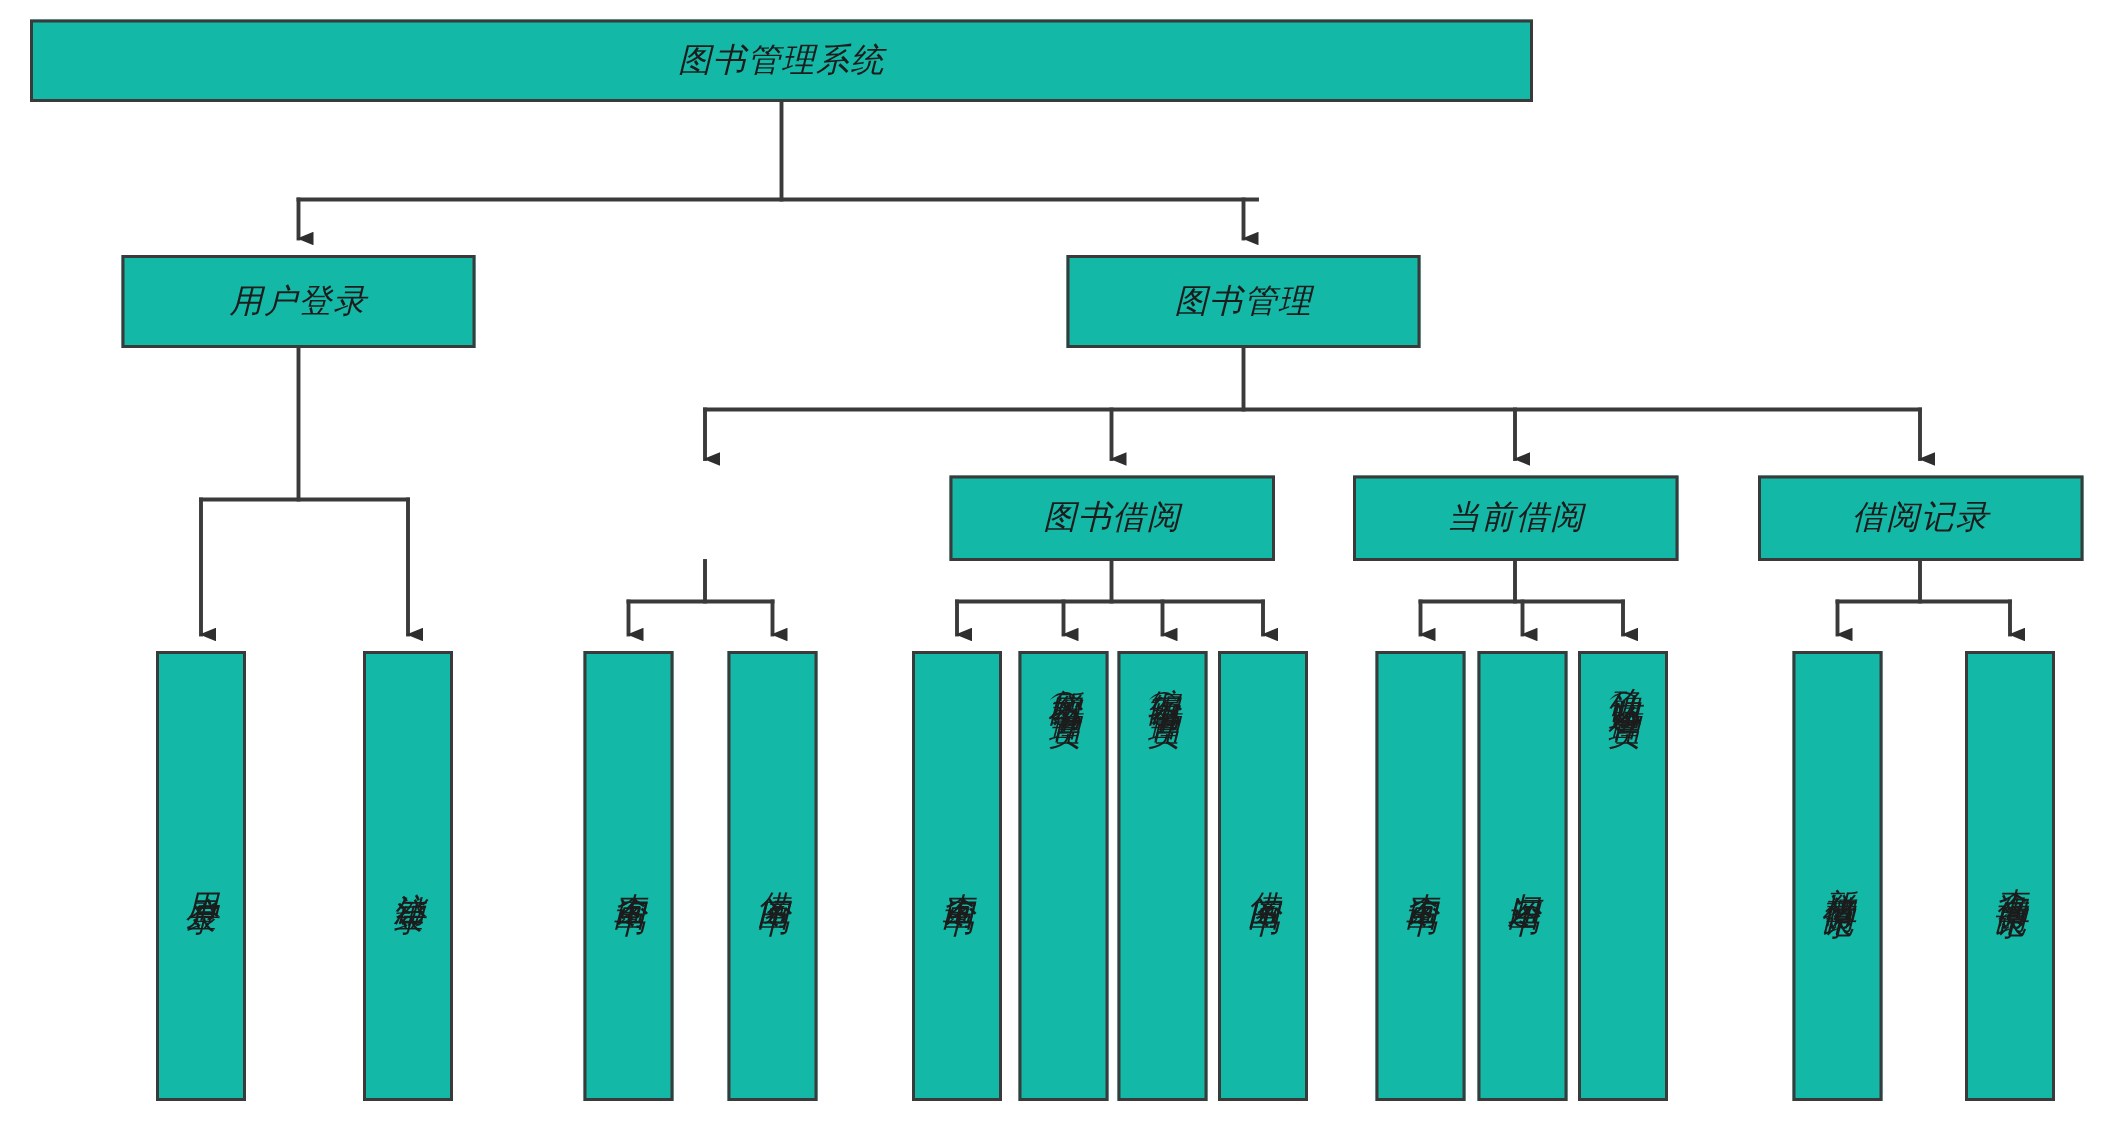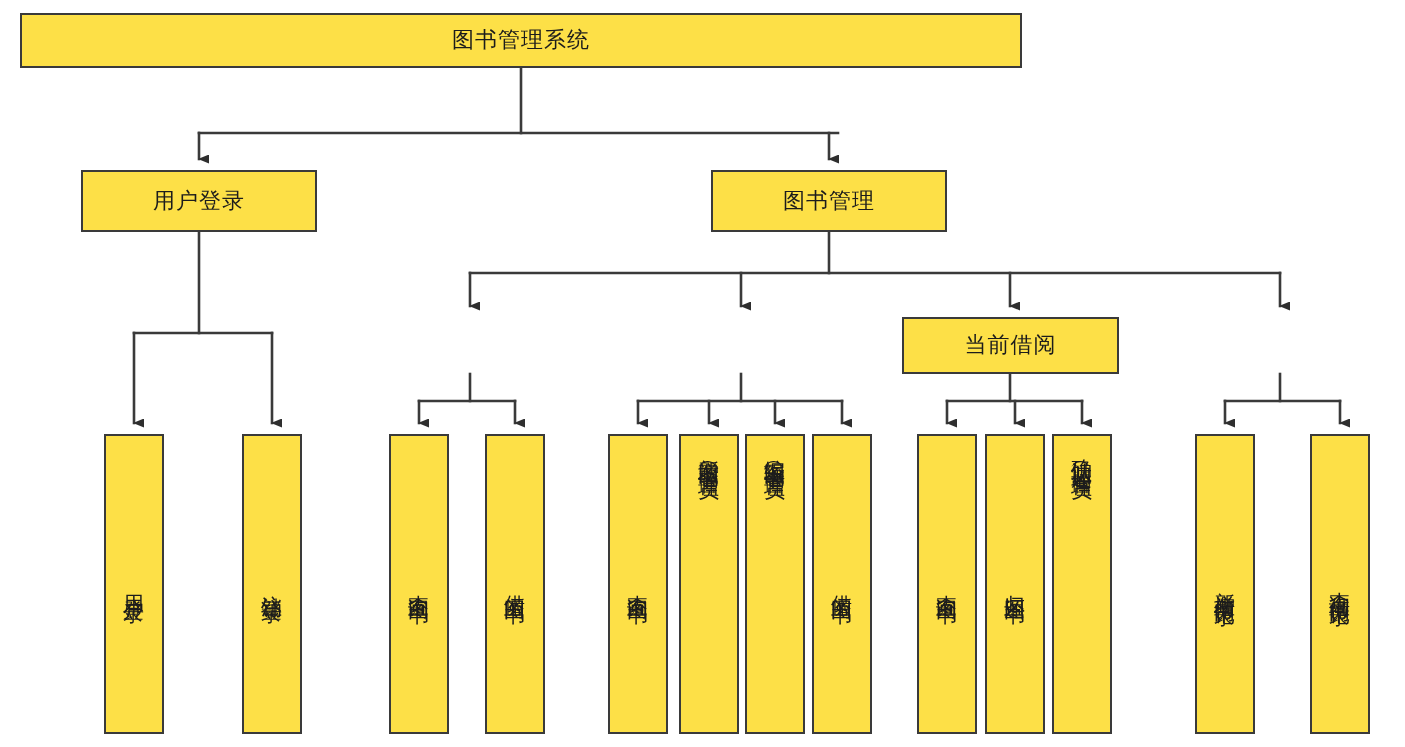--- a/index.html
+++ b/index.html
@@ -17,26 +17,27 @@
   }
   #wires{
     position:absolute;
     left:0;top:0;
     width:1405px;height:747px;
     pointer-events:none;
   }
   .node{
     position:absolute;
     box-sizing:border-box;
-    background:#fde047;
+    background:#14b8a6;
     border:2.4px solid #3a3a3a;
     display:flex;
     align-items:center;
     justify-content:center;
     z-index:2;
+    font-style:italic;
   }
   .node .lbl{
     font-size:22px;
     line-height:1.12;
     letter-spacing:1px;
     color:#1c1c1c;
     white-space:nowrap;
     text-align:center;
   }
   
@@ -127,22 +128,28 @@
     <span class="lbl">图书管理系统</span>
   </div>
 
   <div class="node" style="left:81px;top:170px;width:236px;height:62px;">
     <span class="lbl">用户登录</span>
   </div>
   <div class="node" style="left:711px;top:170px;width:236px;height:62px;">
     <span class="lbl">图书管理</span>
   </div>
 
+  <div class="node" style="left:633px;top:317px;width:217px;height:57px;">
+    <span class="lbl">图书借阅</span>
+  </div>
   <div class="node" style="left:902px;top:317px;width:217px;height:57px;">
     <span class="lbl">当前借阅</span>
+  </div>
+  <div class="node" style="left:1172px;top:317px;width:217px;height:57px;">
+    <span class="lbl">借阅记录</span>
   </div>
 
   <div class="node vert mid" style="left:104px;top:434px;width:60px;height:300px;">
     <span class="lbl">用户登录</span>
   </div>
   <div class="node vert mid" style="left:242px;top:434px;width:60px;height:300px;">
     <span class="lbl">注销登录</span>
   </div>
   <div class="node vert mid" style="left:389px;top:434px;width:60px;height:300px;">
     <span class="lbl">查询图书</span>

